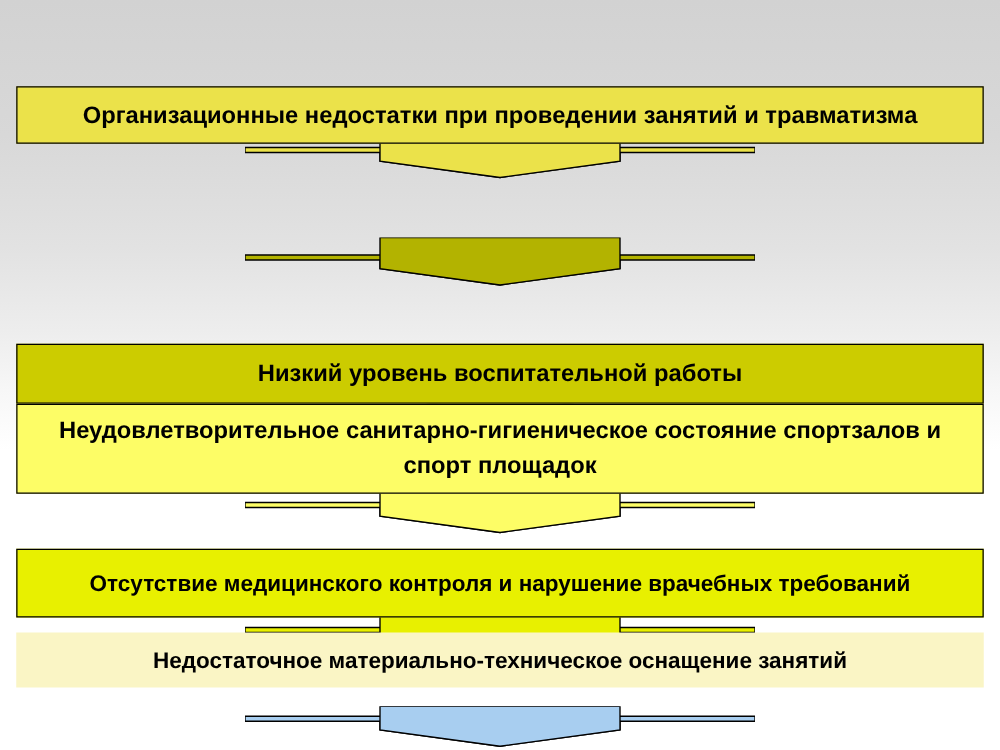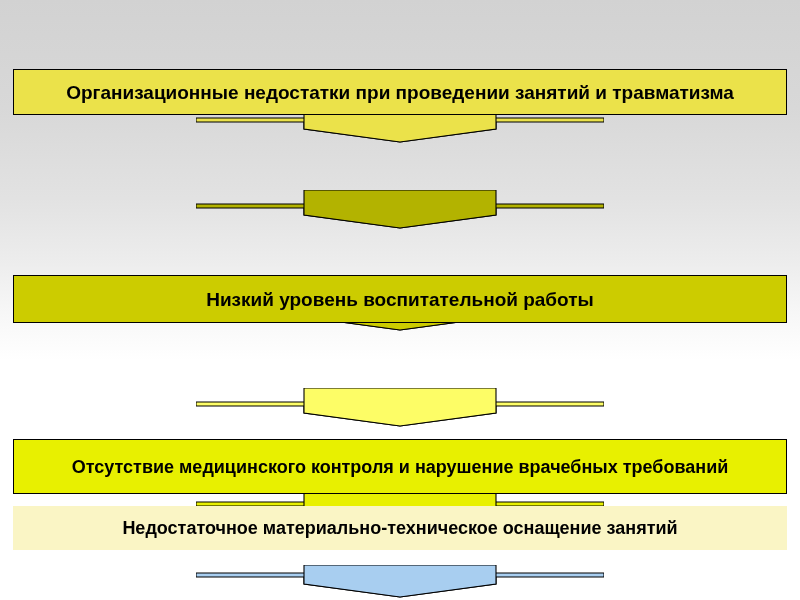--- a/index.html
+++ b/index.html
@@ -119,20 +119,23 @@
 
   <div class="box" style="left:13px; top:69px; width:774px; height:46px; background:#ebe24a; border:1.6px solid #000000; font-size:19px; line-height:25px;">
     <span class="label">Организационные недостатки при проведении занятий и травматизма</span>
   </div>
 
 
   <div class="box" style="left:13px; top:259px; width:774px; height:48px; background:#cccc00; border:1.6px solid #000000; font-size:19px; line-height:25px;margin-top:16px;">
     <span class="label">Низкий уровень  воспитательной работы</span>
   </div>
 
+  <div class="box" style="left:13px; top:323px; width:774px; height:72px; background:#fdfd66; border:1.6px solid #000000; font-size:19px; line-height:28px;">
+    <span class="label">Неудовлетворительное санитарно-гигиеническое состояние спортзалов и спорт площадок</span>
+  </div>
 
   <div class="box" style="left:13px; top:439px; width:774px; height:55px; background:#e8f000; border:1.6px solid #000000; font-size:18px; line-height:26px;">
     <span class="label">Отсутствие медицинского контроля и нарушение врачебных требований</span>
   </div>
 
   <div class="box" style="left:13px; top:506px; width:774px; height:44px; background:#faf5c5; border:none; font-size:18px; line-height:24px;">
     <span class="label">Недостаточное материально-техническое оснащение занятий</span>
   </div>
 
 </div>

